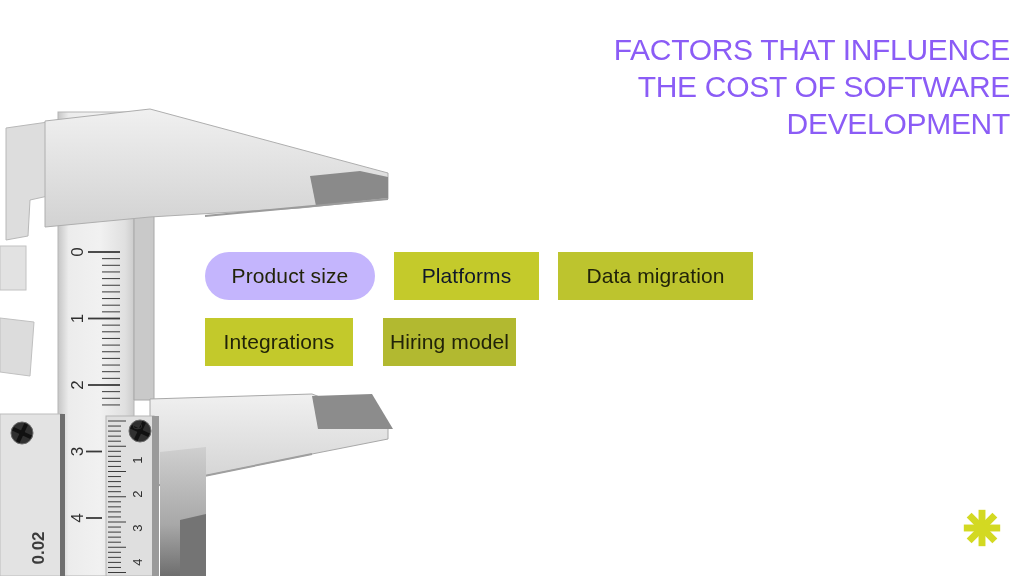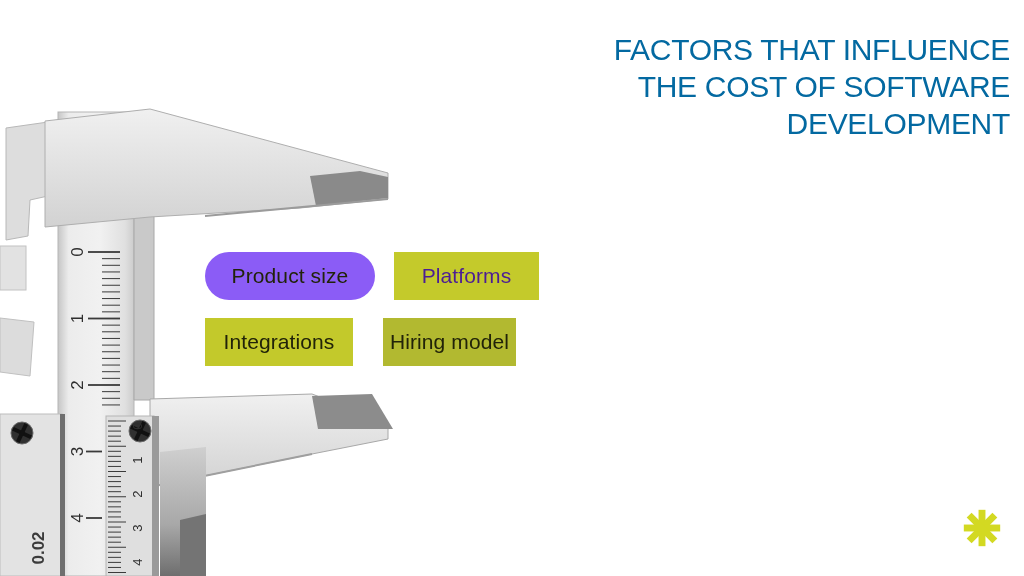--- a/index.html
+++ b/index.html
@@ -167,30 +167,31 @@
         <text x="137" y="426" transform="rotate(-90 137 426)" text-anchor="middle" dominant-baseline="central" font-size="13" fill="#2e2e2e">0</text>
         <text x="137" y="460" transform="rotate(-90 137 460)" text-anchor="middle" dominant-baseline="central" font-size="13" fill="#2e2e2e">1</text>
         <text x="137" y="494" transform="rotate(-90 137 494)" text-anchor="middle" dominant-baseline="central" font-size="13" fill="#2e2e2e">2</text>
         <text x="137" y="528" transform="rotate(-90 137 528)" text-anchor="middle" dominant-baseline="central" font-size="13" fill="#2e2e2e">3</text>
         <text x="137" y="562" transform="rotate(-90 137 562)" text-anchor="middle" dominant-baseline="central" font-size="13" fill="#2e2e2e">4</text>
       </g>
 
     <text x="44" y="548" transform="rotate(-90 44 548)" text-anchor="middle" font-size="17" font-weight="bold" fill="#3c3c3c">0.02</text>
   </svg>
 
-  <div class="title" style="color: #0369a1;">
+  <div class="title" style="color: #8b5cf6;">
     <span>FACTORS THAT INFLUENCE</span>
     <span>THE COST OF SOFTWARE</span>
     <span>DEVELOPMENT</span>
   </div>
 
   <div class="tags">
     <div class="tag-row row1">
-      <div class="tag" style="background: #8b5cf6; color: rgb(33, 35, 9); border-radius: 24px;">Product size</div>
-      <div class="tag" style="background: rgb(196, 202, 43); color: #4c1d95;">Platforms</div>
+      <div class="tag" style="background: #c4b5fd; color: rgb(33, 35, 9); border-radius: 24px;">Product size</div>
+      <div class="tag" style="background: rgb(196, 202, 43); color: #0f172a;">Platforms</div>
+      <div class="tag" style="background: rgb(189, 196, 46); color: rgb(33, 35, 9);">Data migration</div>
     </div>
     <div class="tag-row row2">
       <div class="tag" style="background: rgb(195, 201, 43); color: rgb(33, 35, 9);">Integrations</div>
       <div class="tag" style="background: rgb(178, 185, 48); color: rgb(33, 35, 9);">Hiring model</div>
     </div>
   </div>
 
   <svg class="asterisk" viewBox="-22 -22 44 44">
     <g id="asterisk-rays" fill="#d3d922">
       <rect x="-3.8" y="-20" width="7.6" height="40"></rect>

